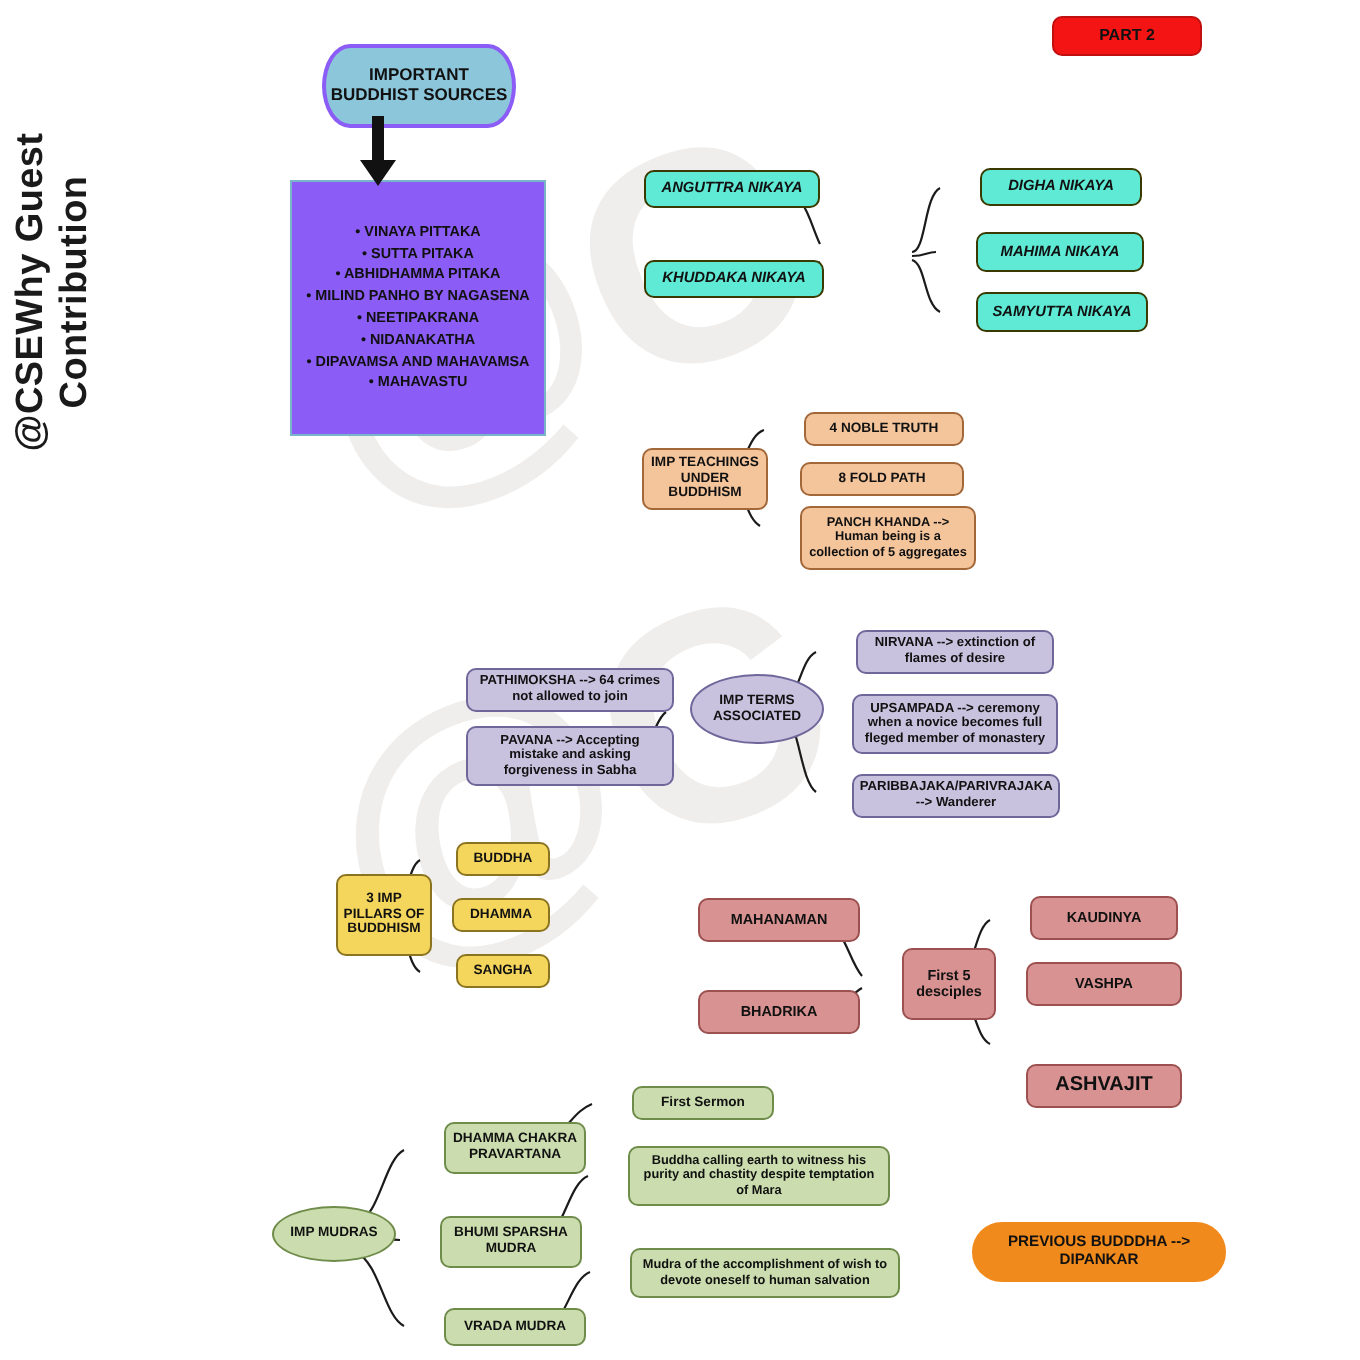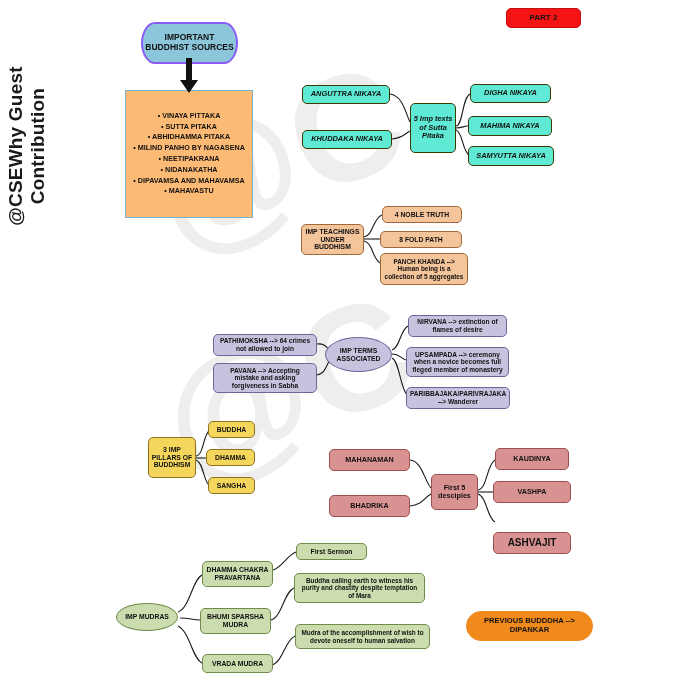--- a/index.html
+++ b/index.html
@@ -15,41 +15,41 @@
 
   
   .credit{position:absolute;left:-93px;top:124px;width:240px;
           transform:rotate(-90deg);transform-origin:center center;
           font-size:19px;font-weight:700;color:#1a1a1a;letter-spacing:0.2px;
           text-align:center;z-index:6;}
 
   
   .node{position:absolute;box-sizing:border-box;display:flex;align-items:center;
         justify-content:center;text-align:center;z-index:4;
-        font-weight:700;line-height:1.15;}
+        font-weight:700;line-height:1.15;margin-left:20px;}
   .rbox{border-radius:5px;border:1px solid #4a4a4a;}
   .ell{border-radius:50%;border:1px solid #6a6a8a;}
 
   
   .yellow{background:#5eead4;border-color:#3a3a00;color:#111;font-style:italic;}
   .gold{background:#F5D65C;border-color:#8a7420;color:#111;}
   .peach{background:#F4C49B;border-color:#A3683A;color:#111;}
   .lav{background:#C9C2DF;border-color:#6f679a;color:#111;}
   .rose{background:#D99292;border-color:#9c5050;color:#111;}
   .green{background:#CBDDAE;border-color:#6f8c4a;color:#111;}
   .greenell{background:#CBDDAE;border-color:#6f8c4a;color:#111;}
   .orange{background:#F08A1C;border-color:#F08A1C;color:#111;}
   .red{background:#F41414;border-color:#c01010;color:#111;}
 
   
   #banner{left:141px;top:22px;width:97px;height:42px;
           background:#8CC6DA;border:2px solid #8b5cf6;
           border-radius:14px/50%;font-size:8.5px;z-index:5;}
   #bigblue{left:125px;top:90px;width:128px;height:128px;
-           background:#fdba74;border:1px solid #7ab4c9;z-index:3;}
+           background:#8b5cf6;border:1px solid #7ab4c9;z-index:3;}
   .bullets{font-size:7.2px;font-weight:700;line-height:1.5;text-align:center;
            width:100%;padding:0 4px;box-sizing:border-box;}
   #arrow{position:absolute;left:179px;top:58px;width:20px;height:36px;z-index:5;}
 
   svg.links{position:absolute;left:0;top:0;width:680px;height:680px;
             z-index:2;pointer-events:none;}
   svg.links path{fill:none;stroke:#1b1b1b;stroke-width:1.1;}
 </style>
 </head>
 <body>
@@ -113,21 +113,20 @@
         <div>• MILIND PANHO BY NAGASENA</div>
         <div>• NEETIPAKRANA</div>
         <div>• NIDANAKATHA</div>
         <div>• DIPAVAMSA AND MAHAVAMSA</div>
         <div>• MAHAVASTU</div>
       </div>
   </div>
 
   <div class="node rbox yellow" style="left:302px;top:85px;width:88px;height:19px;font-size:7.4px;">ANGUTTRA NIKAYA</div>
   <div class="node rbox yellow" style="left:302px;top:130px;width:90px;height:19px;font-size:7.4px;">KHUDDAKA NIKAYA</div>
-  <div class="node rbox yellow" style="left:410px;top:103px;width:46px;height:50px;font-size:7.4px;padding:0 2px;">5 Imp texts of Sutta Pitaka</div>
   <div class="node rbox yellow" style="left:470px;top:84px;width:81px;height:19px;font-size:7.4px;">DIGHA NIKAYA</div>
   <div class="node rbox yellow" style="left:468px;top:116px;width:84px;height:20px;font-size:7.4px;">MAHIMA NIKAYA</div>
   <div class="node rbox yellow" style="left:468px;top:146px;width:86px;height:20px;font-size:7.4px;">SAMYUTTA NIKAYA</div>
 
   <div class="node rbox peach" style="left:301px;top:224px;width:63px;height:31px;font-size:6.8px;padding:0 2px;">IMP TEACHINGS UNDER BUDDHISM</div>
   <div class="node rbox peach" style="left:382px;top:206px;width:80px;height:17px;font-size:6.8px;">4 NOBLE TRUTH</div>
   <div class="node rbox peach" style="left:380px;top:231px;width:82px;height:17px;font-size:6.8px;">8 FOLD PATH</div>
   <div class="node rbox peach" style="left:380px;top:253px;width:88px;height:32px;font-size:6.4px;padding:0 3px;">PANCH KHANDA --&gt; Human being is a collection of 5 aggregates</div>
 
   <div class="node rbox lav" style="left:213px;top:334px;width:104px;height:22px;font-size:6.6px;padding:0 3px;">PATHIMOKSHA --&gt; 64 crimes not allowed to join</div>

